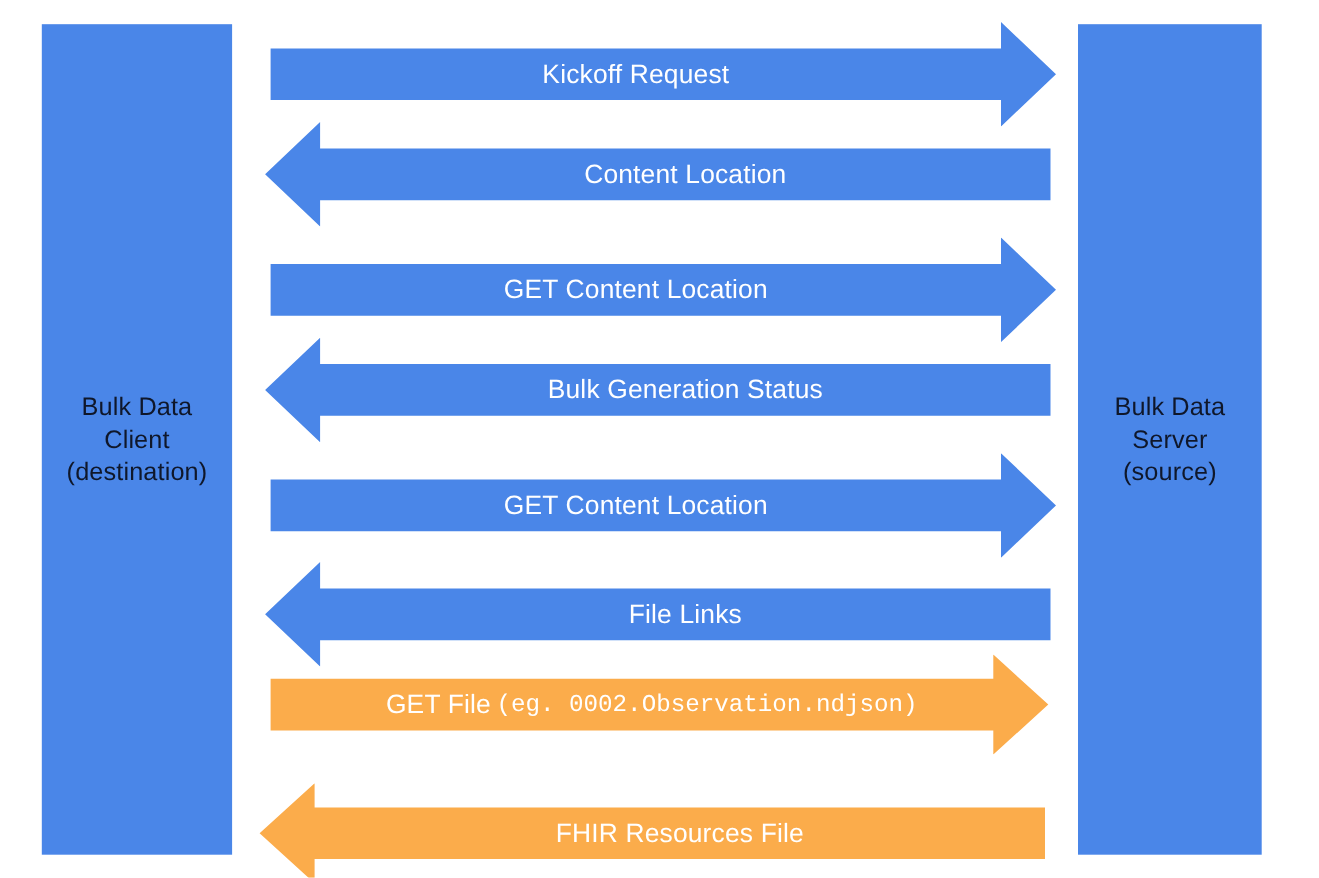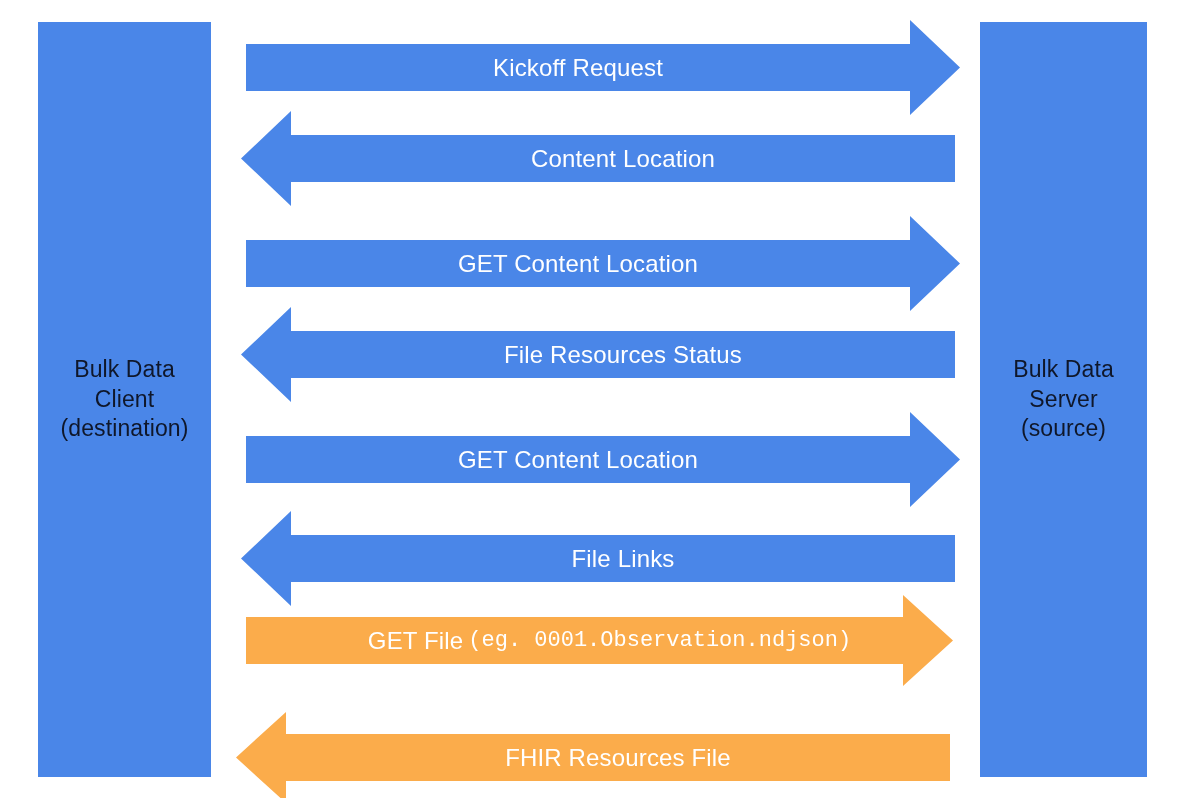--- a/index.html
+++ b/index.html
@@ -131,21 +131,21 @@
     </div>
   </div>
 
   <div class="arrow-row" style="top:307px; height:95px;">
     <div class="arrow-shape">
       <svg viewBox="0 0 1199 95" preserveAspectRatio="none">
         <polygon points="955,24 291,24 291,0 241,47.5 291,95 291,71 955,71" fill="#4a86e8"></polygon>
       </svg>
     </div>
     <div class="arrow-label" style="left:291px; width:664px;">
-      <span>File Resources Status</span>
+      <span>Bulk Generation Status</span>
     </div>
   </div>
 
   <div class="arrow-row" style="top:412px; height:95px;">
     <div class="arrow-shape">
       <svg viewBox="0 0 1199 95" preserveAspectRatio="none">
         <polygon points="246,24 910,24 910,0 960,47.5 910,95 910,71 246,71" fill="#4a86e8"></polygon>
       </svg>
     </div>
     <div class="arrow-label" style="left:246px; width:664px;">
@@ -163,23 +163,23 @@
       <span>File Links</span>
     </div>
   </div>
 
   <div class="arrow-row" style="top:595px; height:91px;">
     <div class="arrow-shape">
       <svg viewBox="0 0 1199 91" preserveAspectRatio="none">
         <polygon points="246,22 903,22 903,0 953,45.5 903,91 903,69 246,69" fill="#fbac4b"></polygon>
       </svg>
     </div>
-    <div class="arrow-label" style="left:246px; width:657px;padding-left:35px;">
+    <div class="arrow-label" style="left:229px; width:657px;padding-left:35px;">
       <span class="lbl-sans">GET File</span>
-        <span class="lbl-mono">(eg. 0001.Observation.ndjson)</span>
+        <span class="lbl-mono">(eg. 0002.Observation.ndjson)</span>
     </div>
   </div>
 
   <div class="arrow-row" style="top:712px; height:91px;">
     <div class="arrow-shape">
       <svg viewBox="0 0 1199 91" preserveAspectRatio="none">
         <polygon points="950,22 286,22 286,0 236,45.5 286,91 286,69 950,69" fill="#fbac4b"></polygon>
       </svg>
     </div>
     <div class="arrow-label" style="left:286px; width:664px;">

